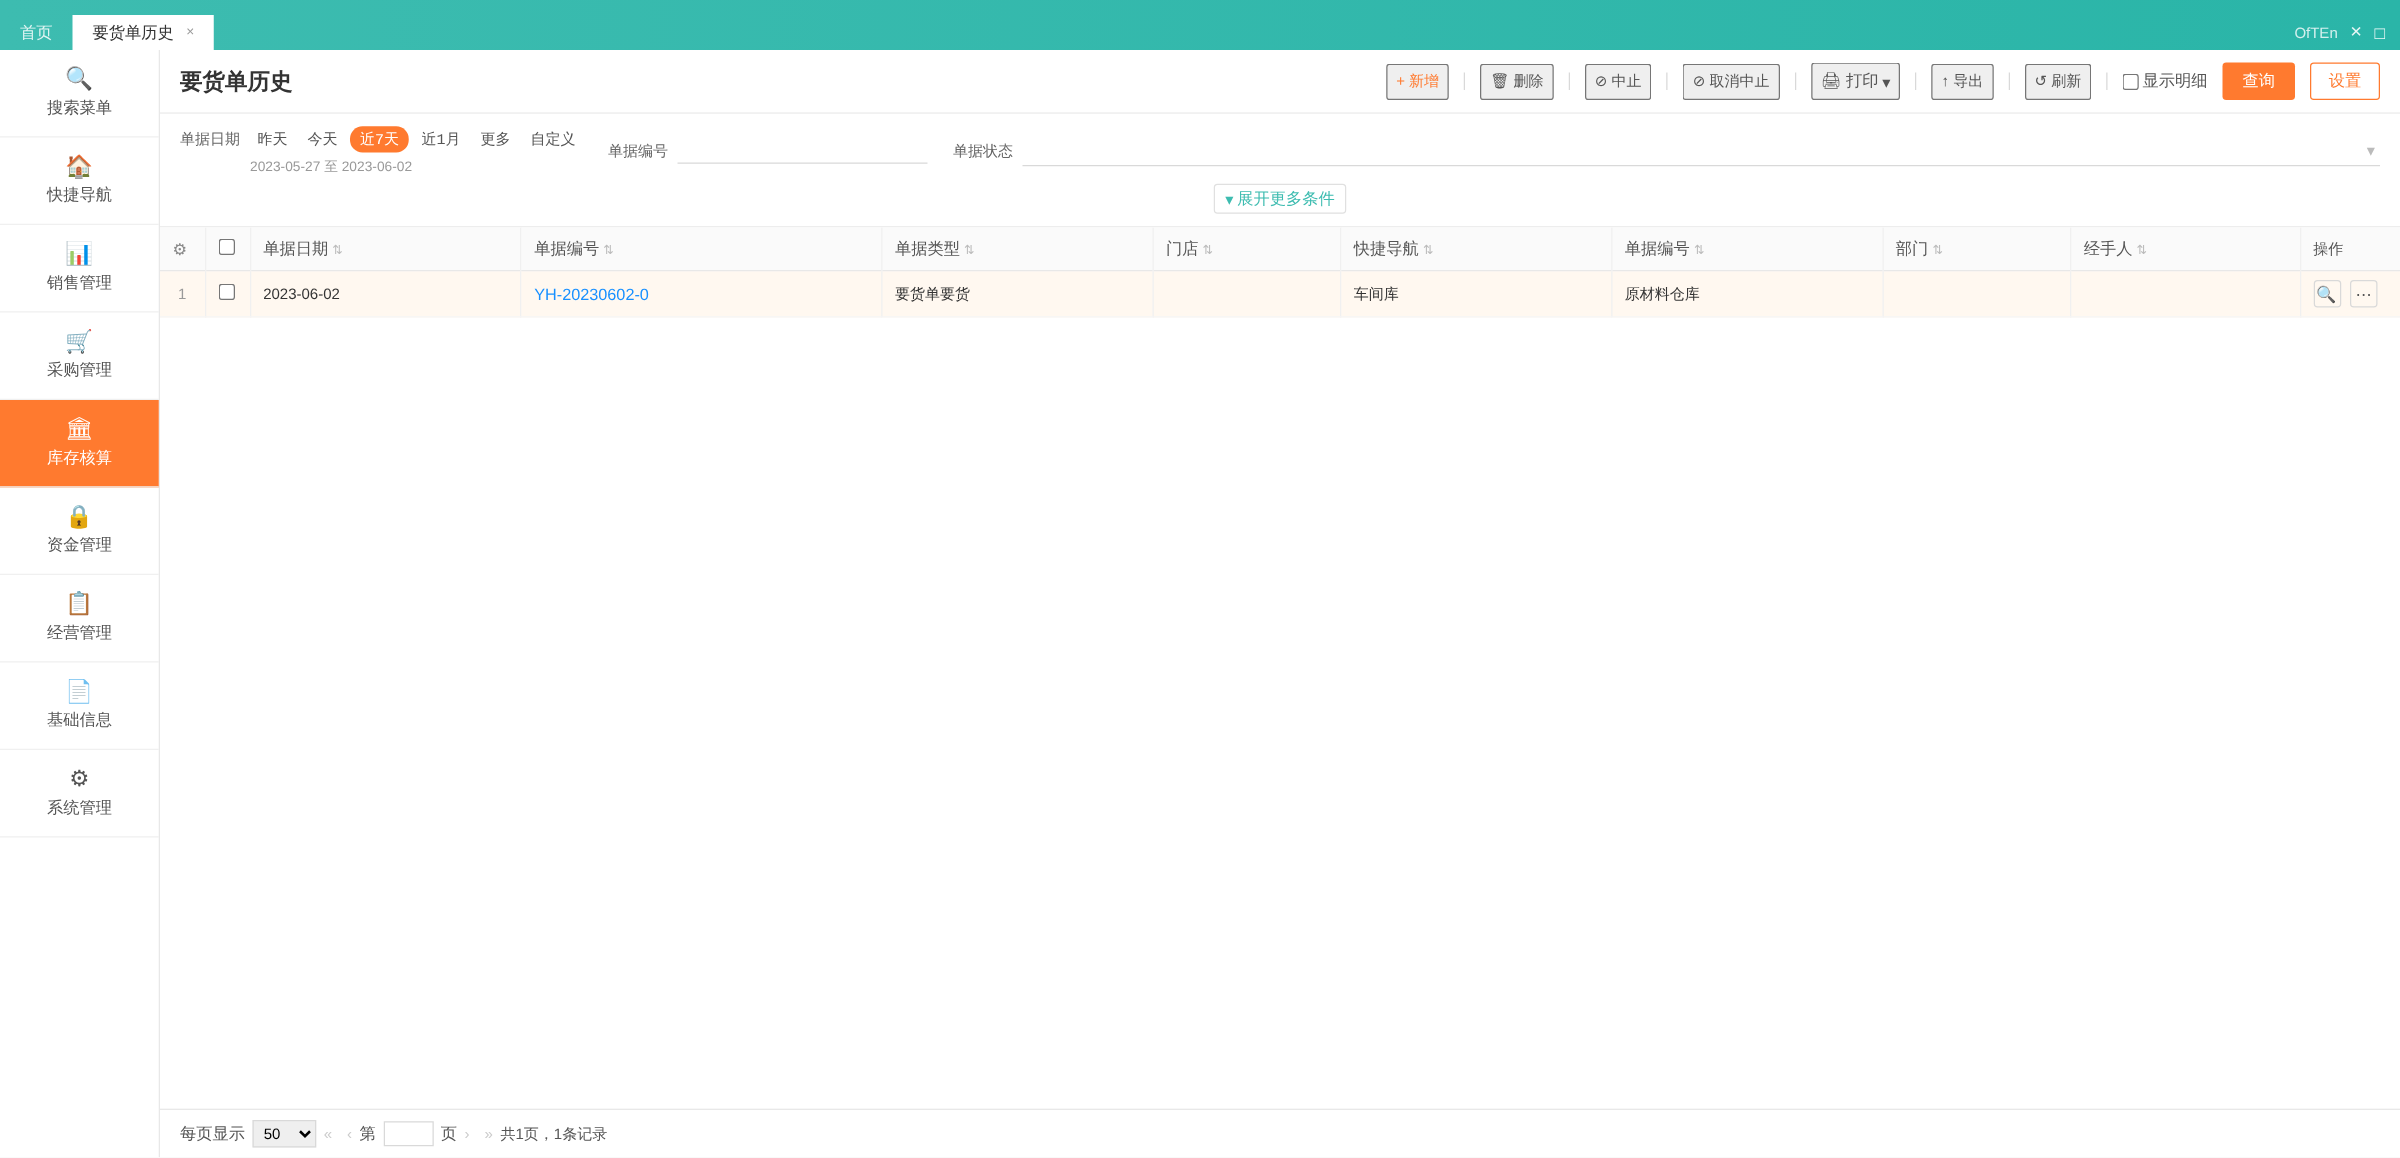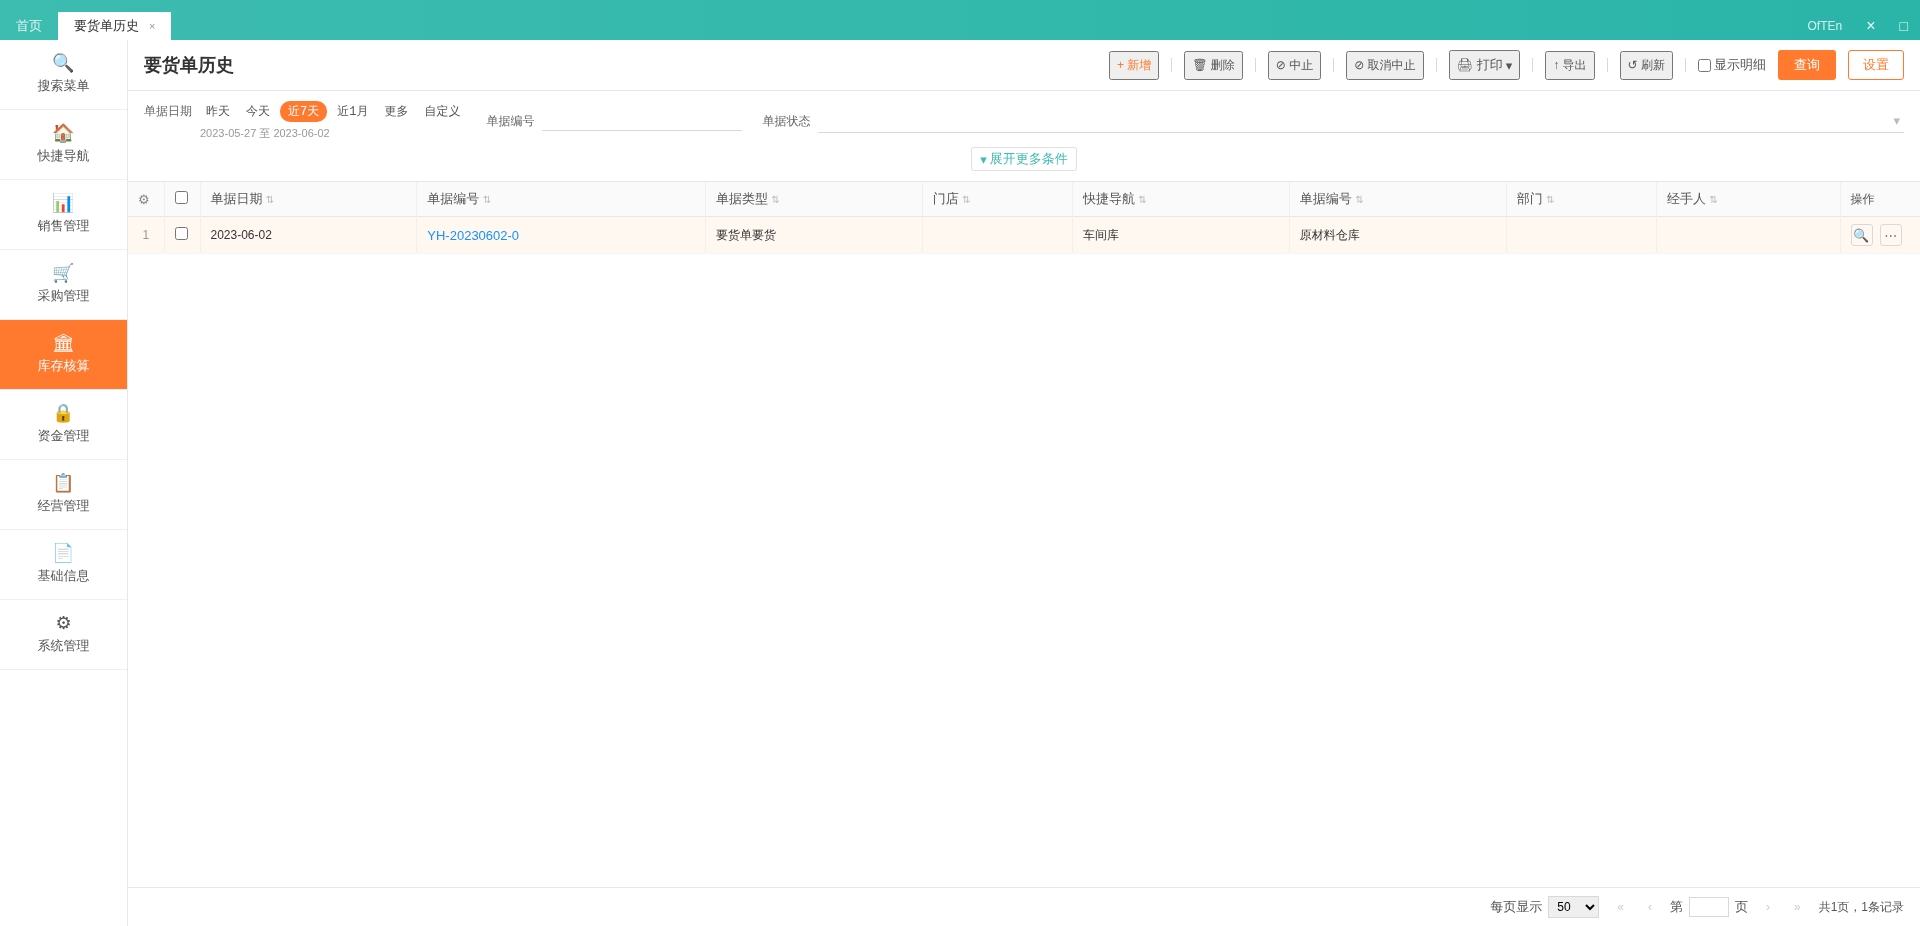--- a/index.html
+++ b/index.html
@@ -38,21 +38,21 @@
     .tab-close {
       font-size: 11px;
       color: #999;
       margin-left: 4px;
       cursor: pointer;
     }
     .top-bar-right {
       display: flex;
       align-items: center;
       padding: 0 12px;
-      gap: 24px;
+      gap: 10px;
       color: rgba(255,255,255,0.9);
       font-size: 13px;
       justify-content: center;
     }
     .top-bar-right span { cursor: pointer; }
 
     
     .main-layout {
       display: flex;
       flex: 1;
@@ -285,26 +285,25 @@
       padding: 8px 16px;
       font-size: 12px;
       color: #555;
       flex-shrink: 0;
     }
 
     
     .footer {
       display: flex;
       align-items: center;
-      justify-content: flex-end;
+      justify-content: flex-start;
       padding: 8px 16px;
       background: #fff;
       border-top: 1px solid #e8e8e8;
       flex-shrink: 0;
-      gap: 12px;
     }
     .footer-info {
       display: flex;
       align-items: center;
       gap: 6px;
       font-size: 12px;
       color: #555;
     }
     .page-input {
       width: 40px;

